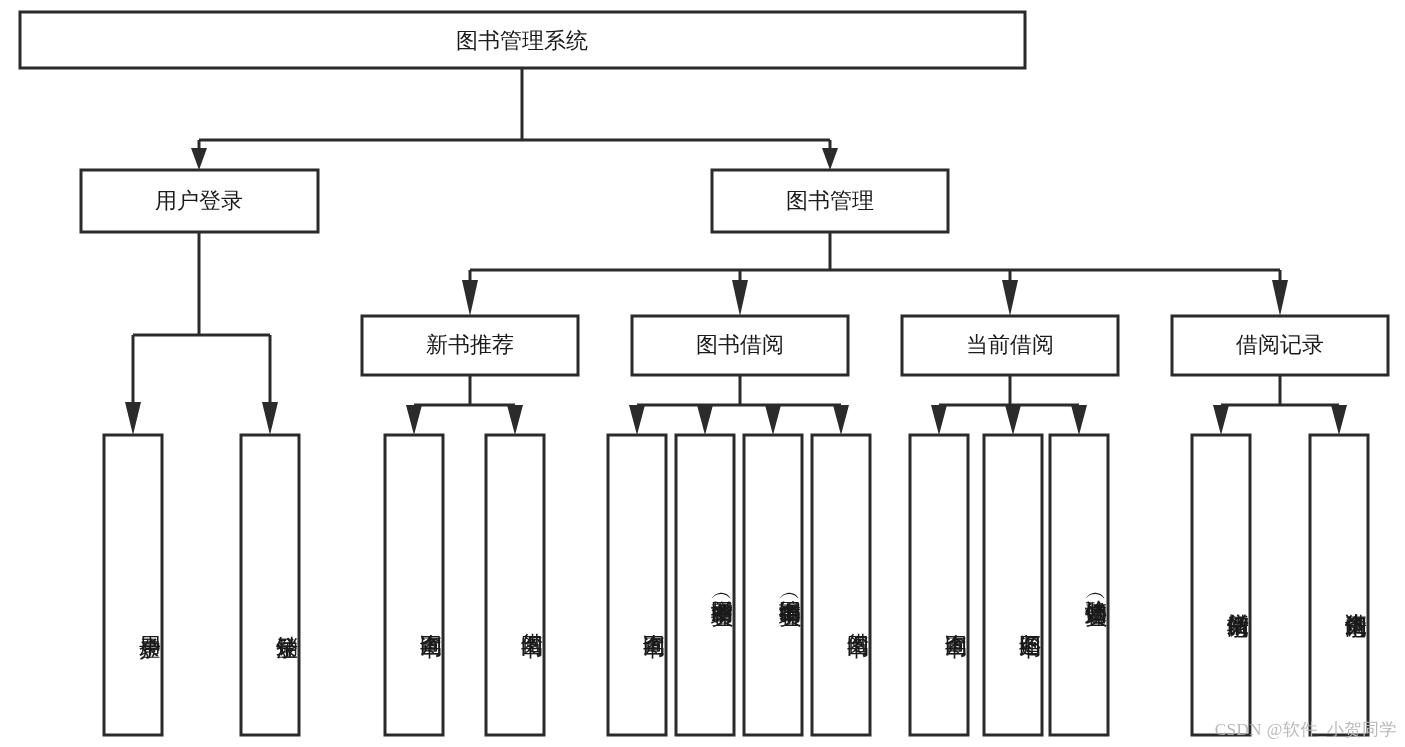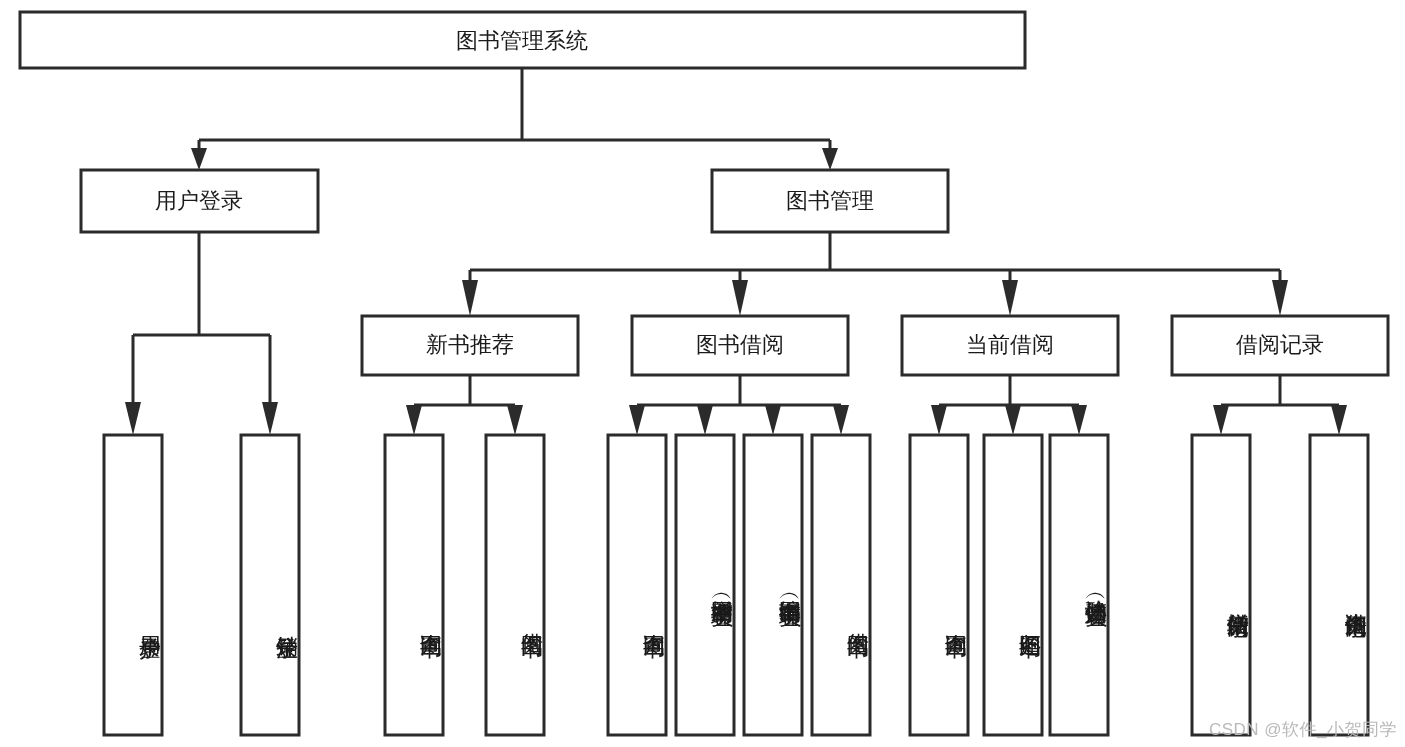--- a/index.html
+++ b/index.html
@@ -54,21 +54,21 @@
     display: flex;
     align-items: flex-start;
     justify-content: center;
     white-space: nowrap;
     pointer-events: none;
   }
   .watermark {
     position: absolute;
     right: 8px;
     bottom: 6px;
-    font-family: Liberation Sans, sans-serif;
+    font-family: Liberation Serif, serif;
     font-size: 17px;
     color: #b9b9b9;
     letter-spacing: 0.5px;
     user-select: none;
   }
 </style>
 </head>
 <body>
 
 <div id="page">

